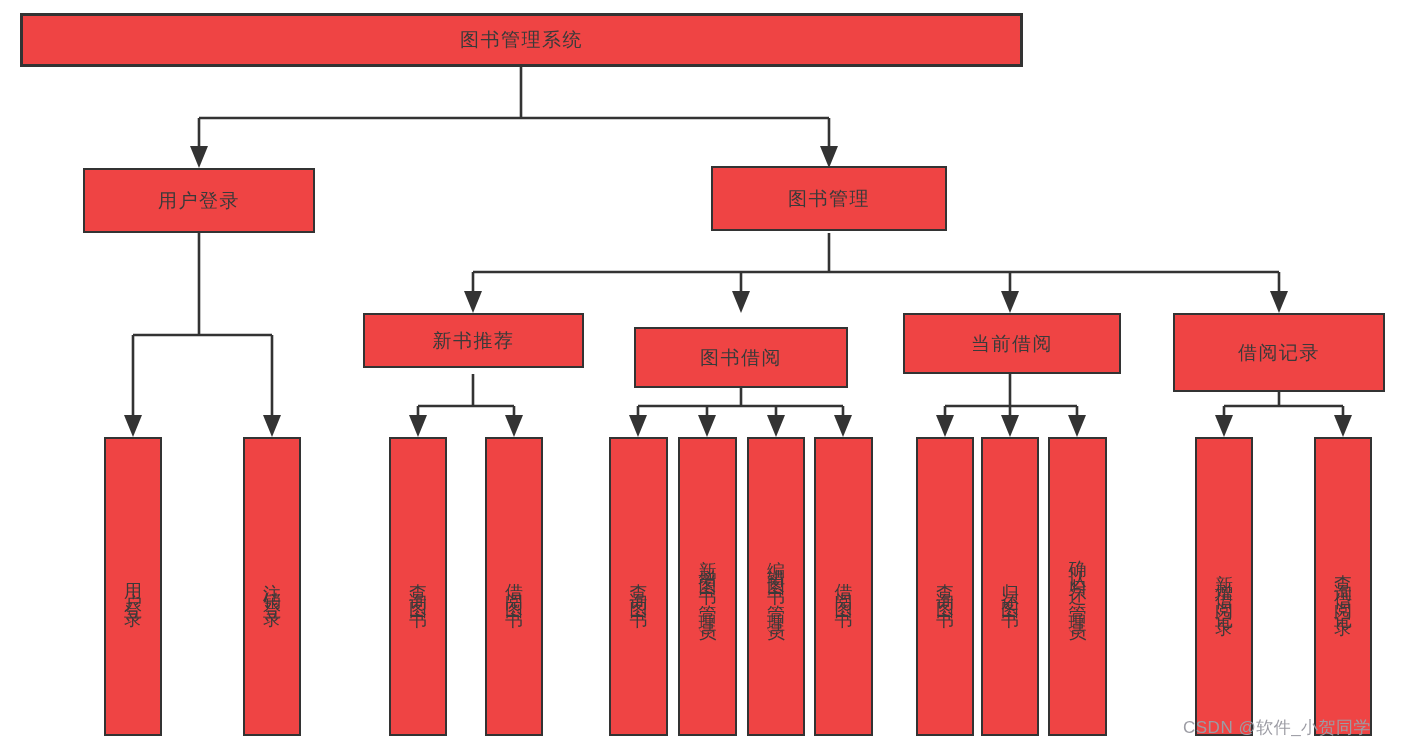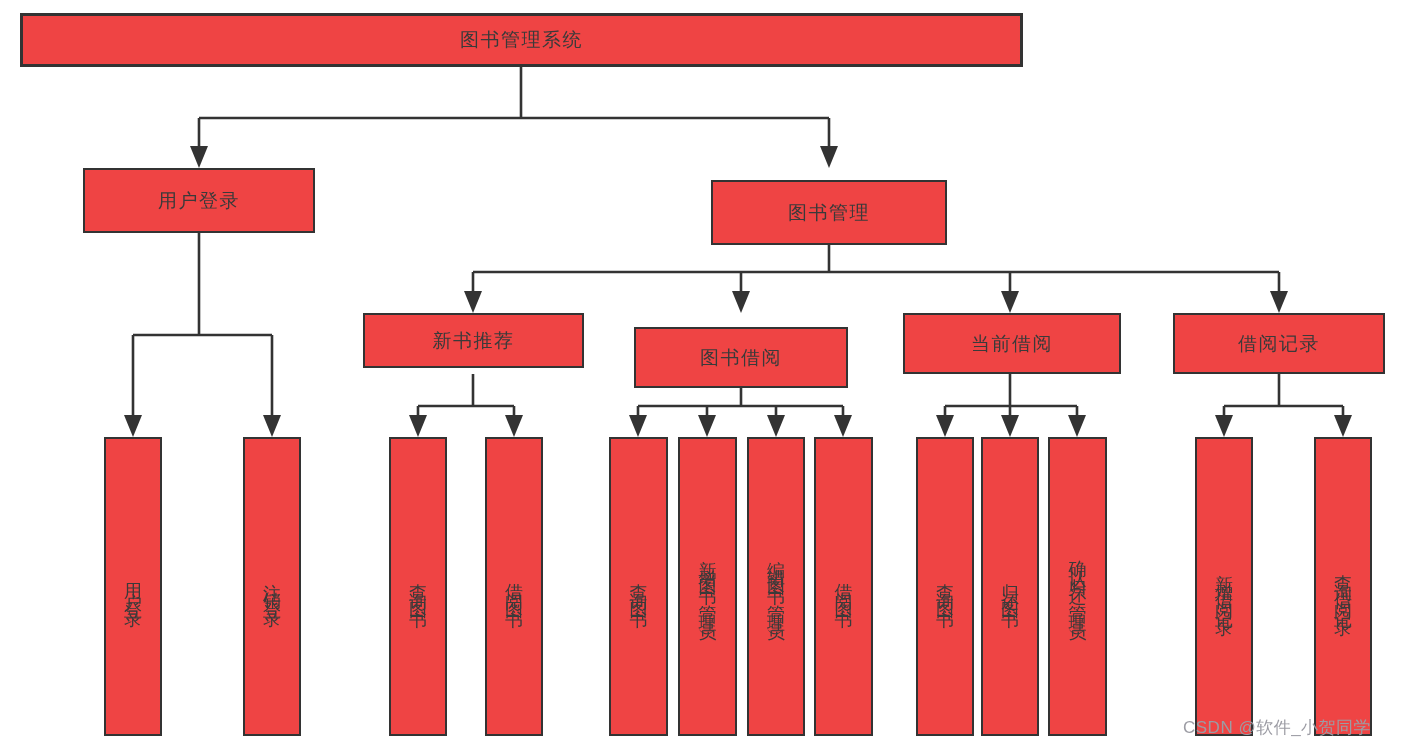--- a/index.html
+++ b/index.html
@@ -36,25 +36,25 @@
     writing-mode: vertical-rl;
     text-orientation: mixed;
     font-size: 18px;
     line-height: 1;
     letter-spacing: 9px;
     white-space: nowrap;
   }
   
   .n-root  { left: 20px;  top: 13px;  width: 1003px; height: 54px; }
   .n-login { left: 83px;  top: 168px; width: 232px;  height: 65px; }
-  .n-mgmt  { left: 711px; top: 180px; width: 236px;  height: 65px; }
+  .n-mgmt  { left: 711px; top: 166px; width: 236px;  height: 65px; }
   .n-l3a { left: 363px;  top: 313px; width: 221px; height: 55px; }
   .n-l3b { left: 634px;  top: 327px; width: 214px; height: 61px; }
   .n-l3c { left: 903px;  top: 313px; width: 218px; height: 61px; }
-  .n-l3d { left: 1173px; top: 313px; width: 212px; height: 61px; }
+  .n-l3d { left: 1173px; top: 313px; width: 212px; height: 79px; }
   .leaf { top: 437px; height: 299px; }
   .lf1  { left: 104px;  width: 58px; }
   .lf2  { left: 243px;  width: 58px; }
   .lf3  { left: 389px;  width: 58px; }
   .lf4  { left: 485px;  width: 58px; }
   .lf5  { left: 609px;  width: 59px; }
   .lf6  { left: 678px;  width: 59px; }
   .lf7  { left: 747px;  width: 58px; }
   .lf8  { left: 814px;  width: 59px; }
   .lf9  { left: 916px;  width: 58px; }

